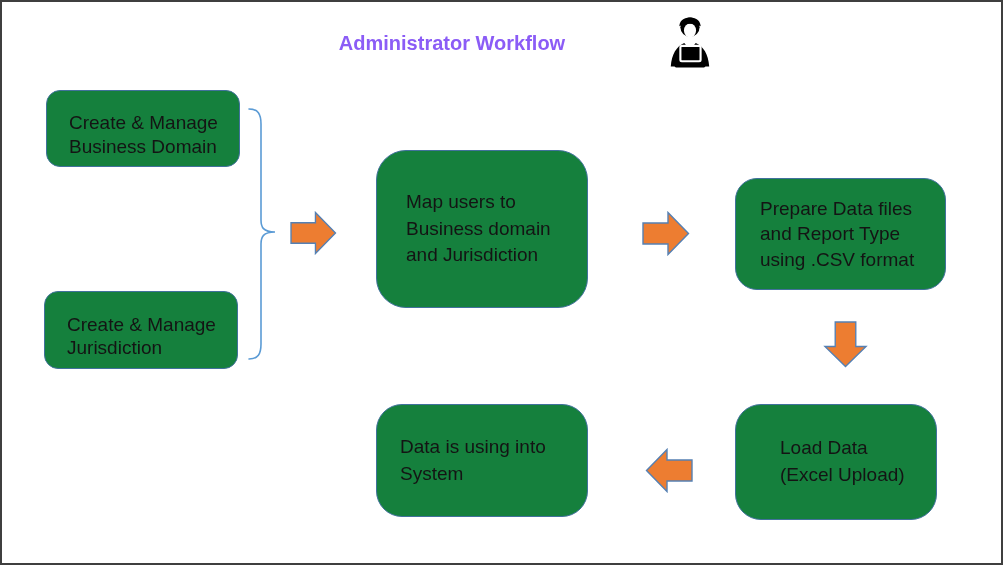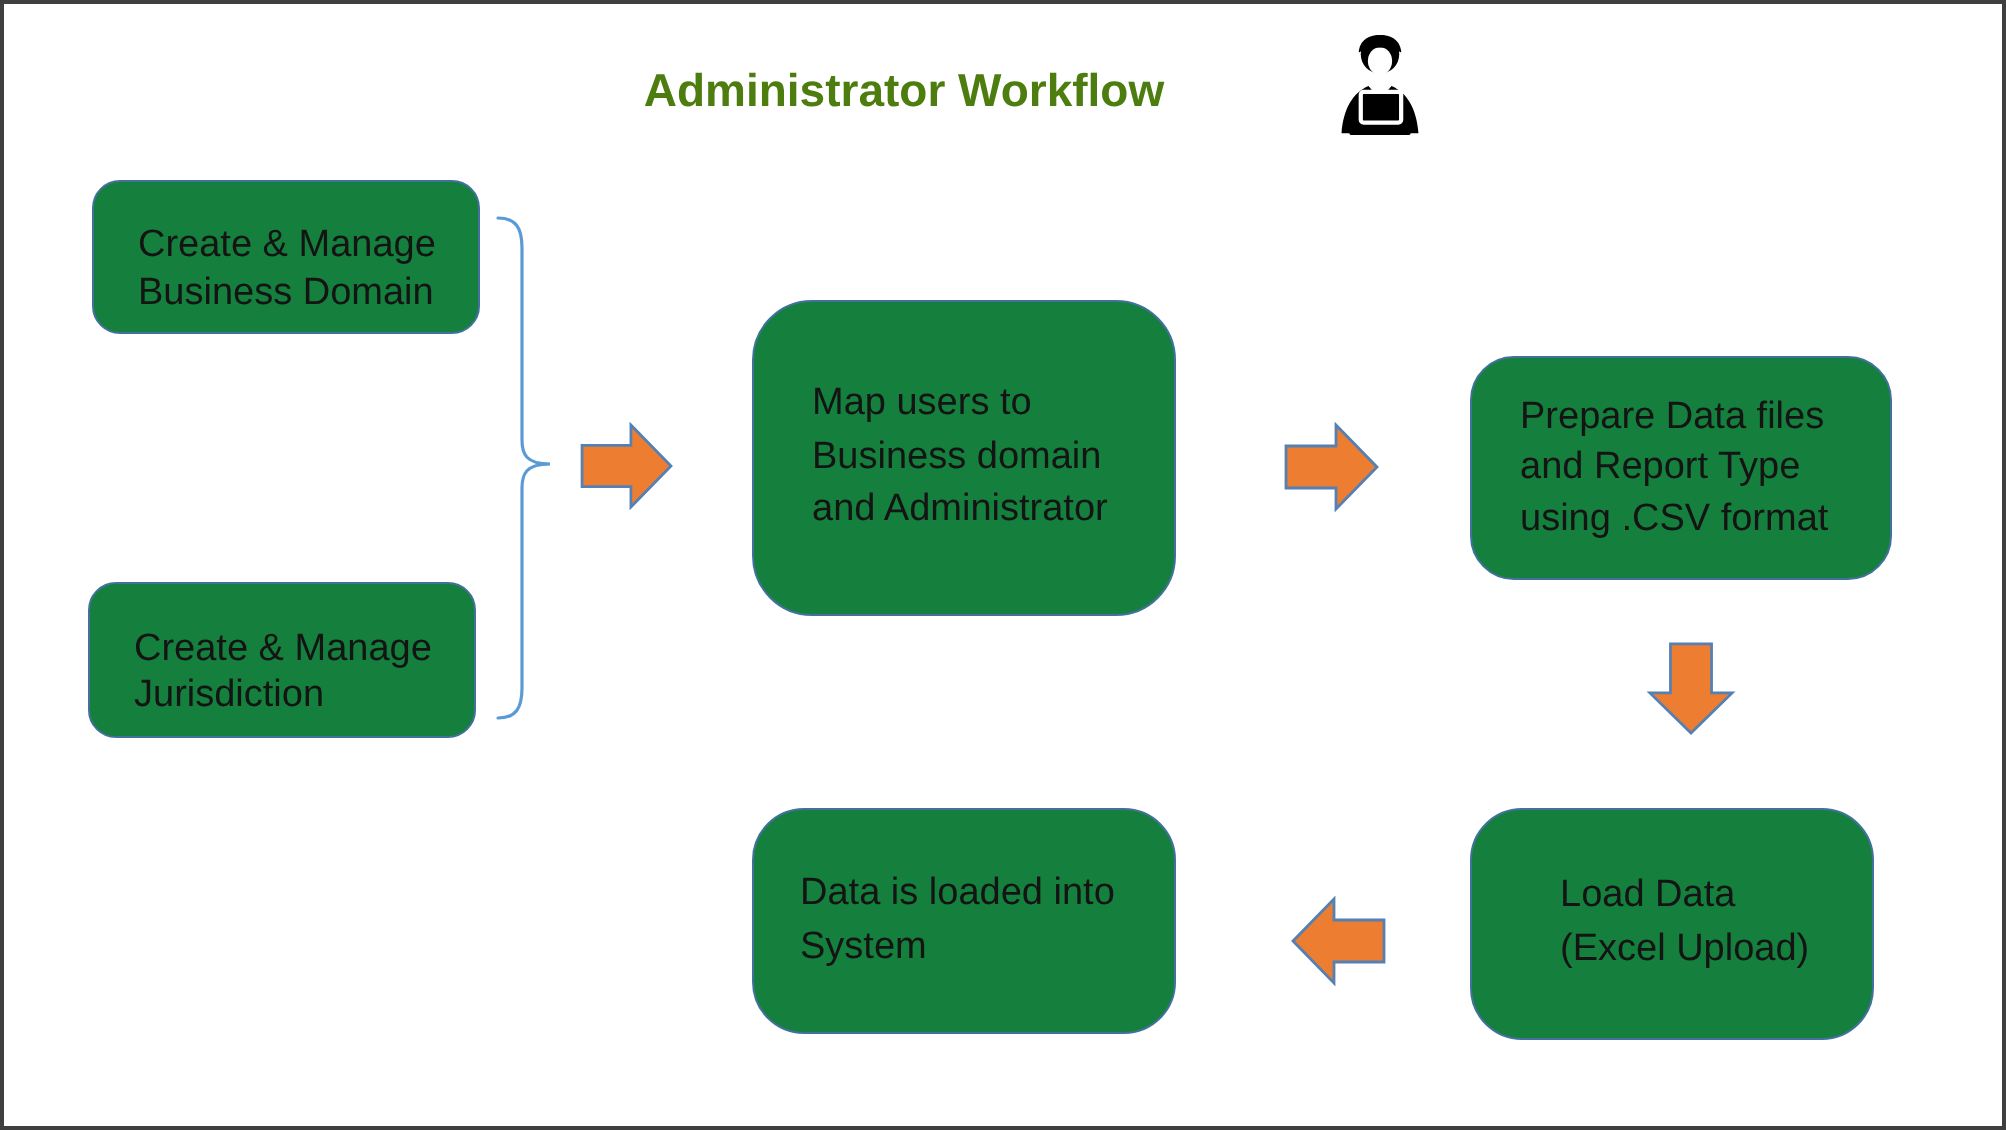--- a/index.html
+++ b/index.html
@@ -8,21 +8,21 @@
     width:999px;height:561px;
     background:#ffffff;
     border:2px solid #3f3f3f;
     font-family:"Liberation Sans", sans-serif;
     overflow:hidden;
   }
   .title{
     position:absolute;
     left:250px;top:30px;width:400px;
     text-align:center;
-    font-size:23px;font-weight:bold;color:#4d7c0f;
+    font-size:20px;font-weight:bold;color:#8b5cf6;
     letter-spacing:0px;
   }
   .person-icon{
     position:absolute;left:663px;top:13px;width:50px;height:57px;
   }
   .node{
     position:absolute;
     background:#15803d;
     border:1.5px solid #41719C;
     box-sizing:border-box;
@@ -63,27 +63,27 @@
   <svg class="bracket" viewBox="0 0 32 254" aria-hidden="true">
     <path d="M3 3 C12 3 15 8 15 18 L15 114 C15 121 17 126 29 126 C17 126 15 131 15 138 L15 238 C15 248 12 253 3 253" fill="none" stroke="#5B9BD5" stroke-width="1.6" stroke-linecap="round"></path>
   </svg>
 
   <div class="node node-1">Create &amp; Manage
 Business Domain</div>
   <div class="node node-2">Create &amp; Manage
 Jurisdiction</div>
   <div class="node node-3">Map users to
 Business domain
-and Administrator</div>
+and Jurisdiction</div>
   <div class="node node-5">Load Data
 (Excel Upload)</div>
   <div class="node node-4">Prepare Data files
 and Report Type
 using .CSV format</div>
-  <div class="node node-6">Data is loaded into
+  <div class="node node-6">Data is using into
 System</div>
 
   <svg class="arrow arrow-1" viewBox="0 0 48 45" aria-hidden="true">
     <polygon points="1,12 26,12 26,1.5 46.5,22.5 26,43.5 26,33 1,33" fill="#ED7D31" stroke="#5580B3" stroke-width="1.4"></polygon>
   </svg>
   <svg class="arrow arrow-2" viewBox="0 0 48 45" aria-hidden="true">
     <polygon points="1,12 26,12 26,1.5 46.5,22.5 26,43.5 26,33 1,33" fill="#ED7D31" stroke="#5580B3" stroke-width="1.4"></polygon>
   </svg>
   <svg class="arrow arrow-3" viewBox="0 0 48 45" aria-hidden="true">
     <polygon points="1,12 26,12 26,1.5 46.5,22.5 26,43.5 26,33 1,33" fill="#ED7D31" stroke="#5580B3" stroke-width="1.4"></polygon>

